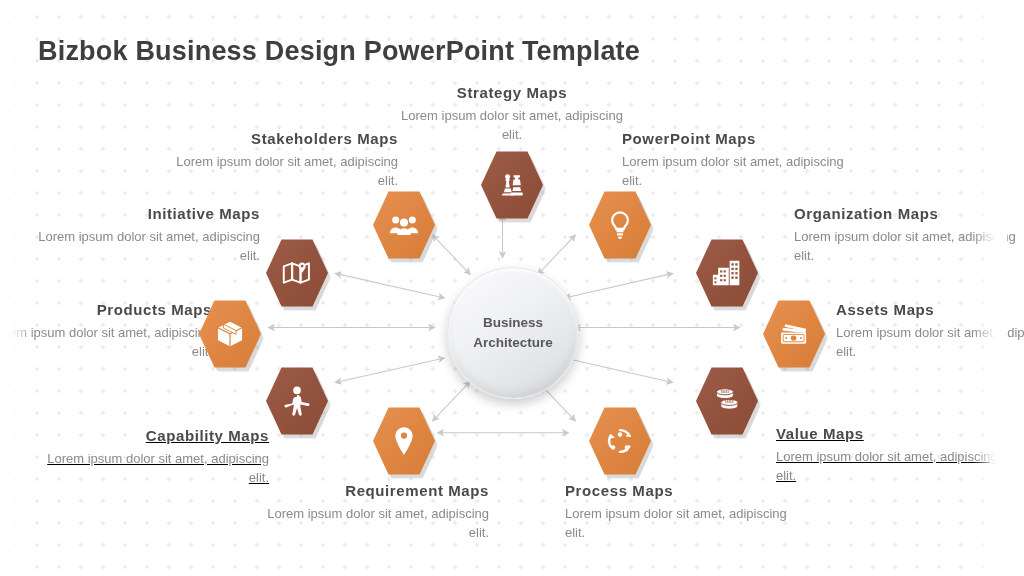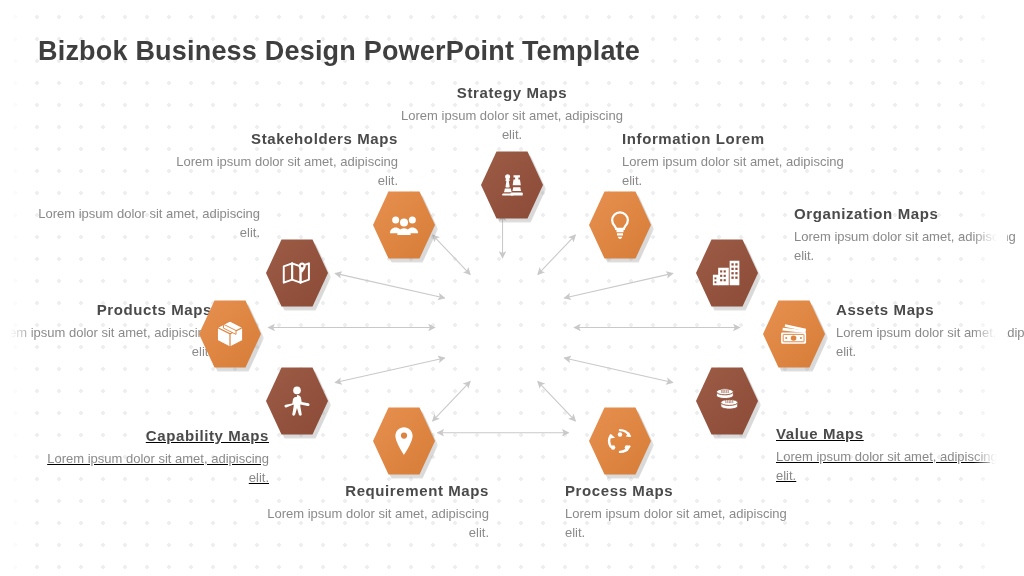--- a/index.html
+++ b/index.html
@@ -103,20 +103,24 @@
       <line x1="273" y1="333" x2="442" y2="333"></line>
       <line x1="752" y1="333" x2="584" y2="333"></line>
       <line x1="341" y1="389" x2="452" y2="364"></line>
       <line x1="684" y1="389" x2="574" y2="364"></line>
       <line x1="440" y1="428" x2="478" y2="388"></line>
       <line x1="585" y1="428" x2="547" y2="388"></line>
       <line x1="445" y1="440" x2="578" y2="440"></line>
     </g>
   </svg>
 
+  <div id="center">
+    <div class="cl">Business</div>
+    <div class="cl">Architecture</div>
+  </div>
 
   <div class="hexwrap" style="left:481px; top:150px;">
     <div class="hexshadow"></div>
     <div class="hex brown">
       <svg viewBox="0 0 32 32">
         <g fill="#ffffff">
           <path d="M8.6 7.2c0-1.5 1.2-2.7 2.7-2.7s2.7 1.2 2.7 2.7c0 .9-.4 1.6-1 2.1l.7 1.9-1.1.9.9 5.6c.1.5-.3 1-.8 1H9.9c-.5 0-.9-.5-.8-1l.9-5.6-1.1-.9.7-1.9c-.6-.5-1-1.2-1-2.1z"></path>
           <path d="M8.4 19.6h6.3l.9 4.1H7.5z"></path>
           <path d="M6.6 25h9.9c.5 0 .9.4.9.9v1.3H5.7v-1.3c0-.5.4-.9.9-.9z"></path>
           <path d="M17.6 5.6h6.9v2.3h-1.7v2.2h1.7l.9 6.2h-8.7l.9-6.2h1.7V7.9h-1.7z"></path>
@@ -303,25 +307,26 @@
     <div class="hd">Strategy Maps</div>
     <div class="bd">Lorem ipsum dolor sit amet, adipiscing elit.</div>
   </div>
 
   <div class="lbl r" style="left:168px; top:130px; width:230px;">
     <div class="hd">Stakeholders Maps</div>
     <div class="bd">Lorem ipsum dolor sit amet, adipiscing elit.</div>
   </div>
 
   <div class="lbl l" style="left:622px; top:130px; width:230px;">
-    <div class="hd">Information Lorem</div>
+    <div class="hd">PowerPoint Maps</div>
     <div class="bd">Lorem ipsum dolor sit amet, adipiscing elit.</div>
   </div>
 
   <div class="lbl r" style="left:30px; top:205px; width:230px;">
+    <div class="hd">Initiative Maps</div>
     <div class="bd">Lorem ipsum dolor sit amet, adipiscing elit.</div>
   </div>
 
   <div class="lbl l" style="left:794px; top:205px; width:230px;">
     <div class="hd">Organization Maps</div>
     <div class="bd">Lorem ipsum dolor sit amet, adipiscing elit.</div>
   </div>
 
   <div class="lbl r" style="left:-18px; top:301px; width:230px;">
     <div class="hd">Products Maps</div>

